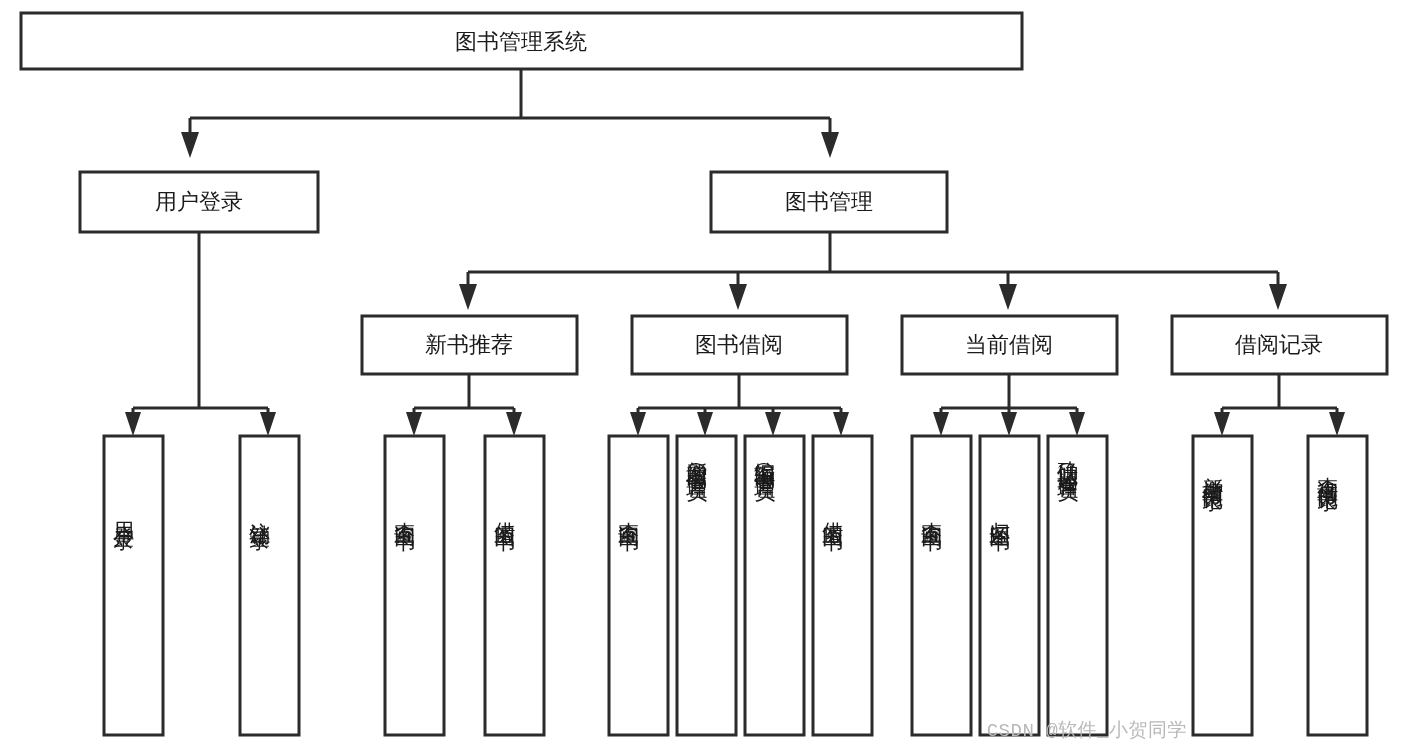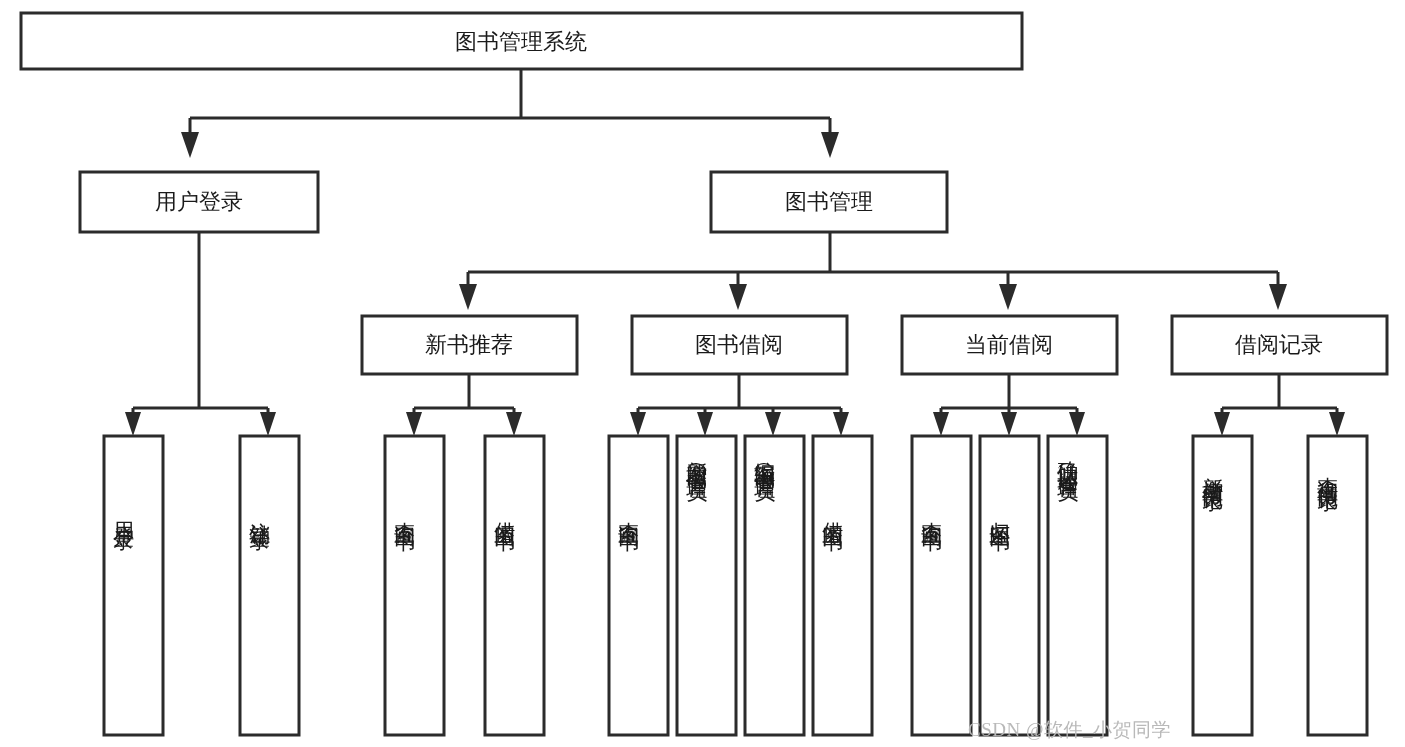--- a/index.html
+++ b/index.html
@@ -57,23 +57,23 @@
     font-size: 21px;
     line-height: 1.08;
     color: #1a1a1a;
     letter-spacing: 3px;
     white-space: nowrap;
     text-align: left;
     pointer-events: none;
   }
   .watermark {
     position: absolute;
-    right: 24px;
+    right: 8px;
     bottom: 4px;
-    font-family: Liberation Serif, serif;
+    font-family: Liberation Mono, monospace;
     font-size: 19px;
     color: #b9b9b9;
     white-space: nowrap;
     letter-spacing: 0.5px;
   }
 </style>
 </head>
 <body>
 
 <div id="diagram-root">

